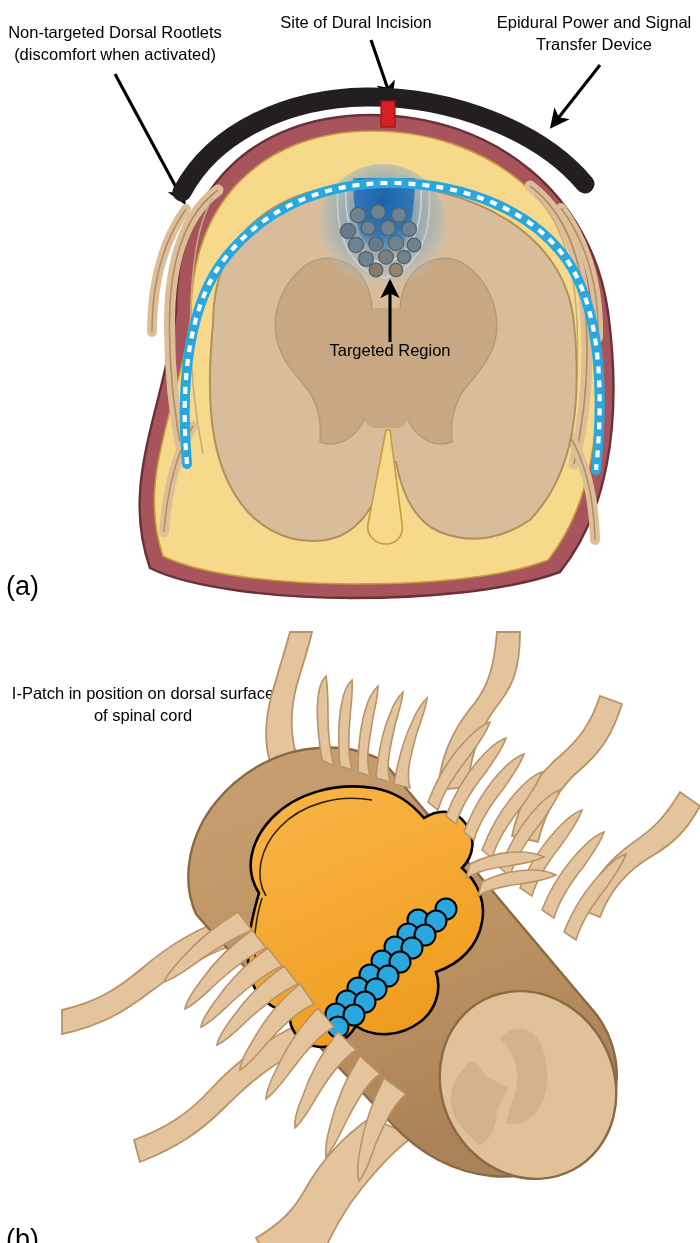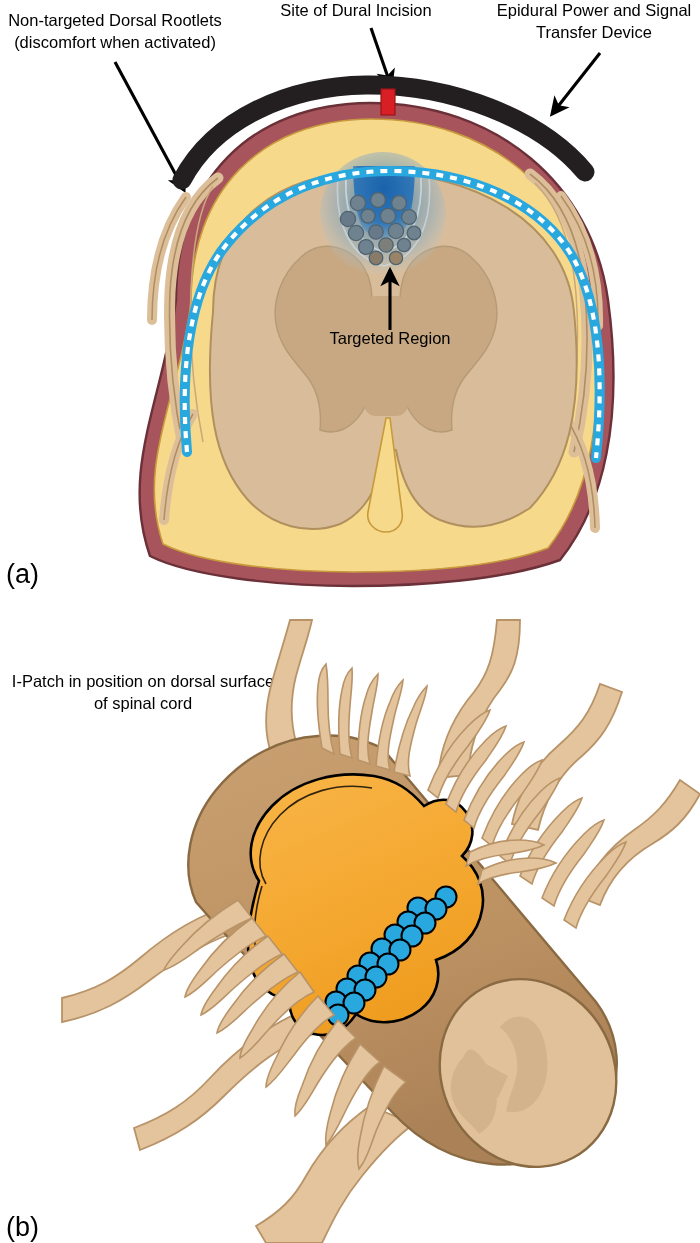--- a/index.html
+++ b/index.html
@@ -12,21 +12,21 @@
     width: 700px;
     height: 1243px;
     position: relative;
     overflow: hidden;
     font-family: "Liberation Sans", sans-serif;
     color: #000000;
   }
   #figure-root {
     position: absolute;
     left: 0;
-    top: 0;
+    top: 12px;
     width: 700px;
     height: 1085px;
   }
   svg.fig-svg {
     display: block;
     width: 700px;
     height: 1243px;
   }
   text {
     font-family: "Liberation Sans", sans-serif;

